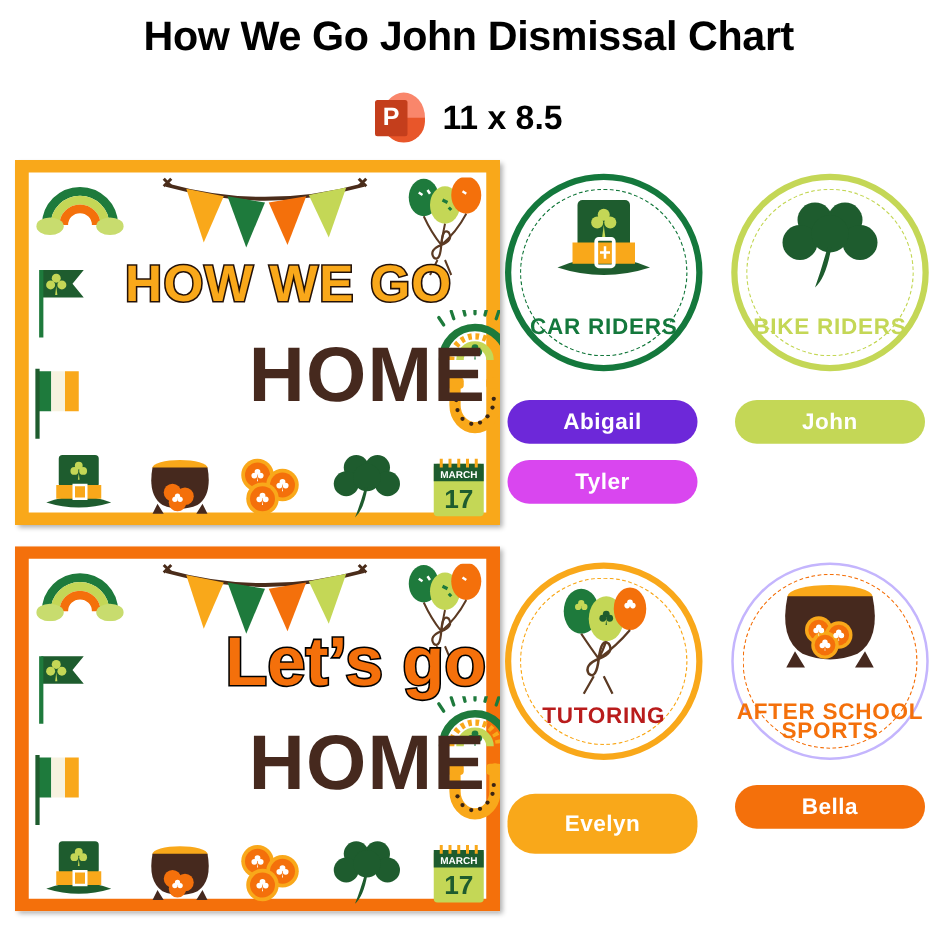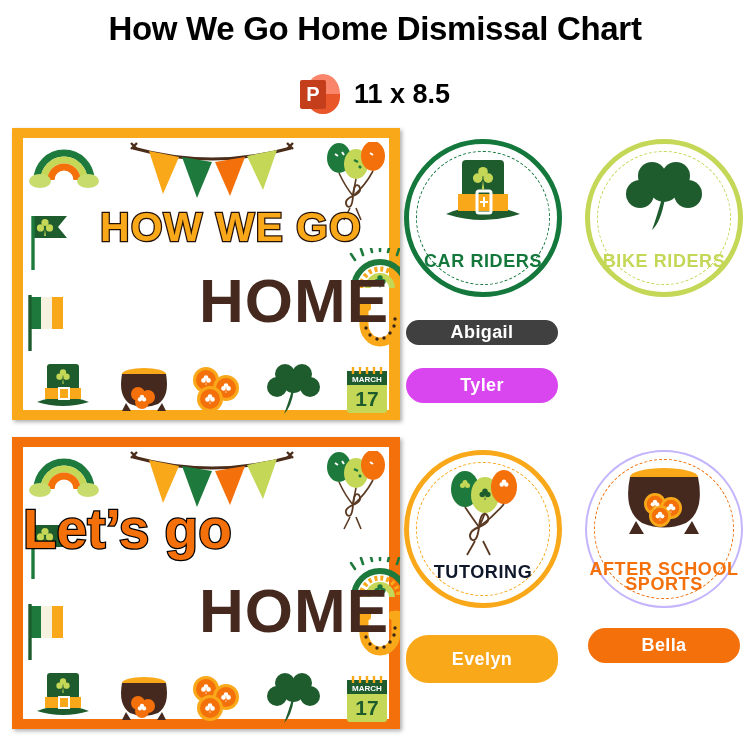--- a/index.html
+++ b/index.html
@@ -52,21 +52,21 @@
 
   .deco{position:absolute;}
 
   .hw{
     position:absolute;left:0;width:100%;text-align:center;
     font-family:"Liberation Sans",sans-serif;font-weight:bold;
     font-size:41px;letter-spacing:1px;color:#F9A81A;
     -webkit-text-stroke:2.5px #231108;paint-order:stroke fill;
   }
   .lets{
-    position:absolute;left:0;width:100%;text-align:left;
+    position:absolute;left:0;width:100%;text-align:right;
     font-family:"Liberation Sans",sans-serif;font-weight:bold;
     font-size:55px;letter-spacing:0px;color:#F4700B;
     -webkit-text-stroke:2.5px #000;paint-order:stroke fill;
   }
   .home{
     position:absolute;left:0;width:100%;text-align:right;
     font-family:"Liberation Sans",sans-serif;font-weight:bold;
     font-size:62px;letter-spacing:1px;color:#46291E;
   }
 
@@ -92,21 +92,21 @@
     position:absolute;border-radius:22px;display:flex;align-items:center;
     justify-content:center;color:#fff;font-family:"Liberation Sans",sans-serif;
     font-weight:bold;font-size:18px;letter-spacing:.4px;
   }
 </style>
 </head>
 <body>
 
 <div class="page">
 
-  <div class="title">How We Go Home Dismissal Chart</div>
+  <div class="title">How We Go John Dismissal Chart</div>
 
   <div class="meta">
     <div class="ppt-icon">
       <div class="circ"></div>
       <div class="circ2"></div>
       <div class="sq">P</div>
     </div>
     <div class="dims">11 x 8.5</div>
   </div>
 
@@ -522,21 +522,21 @@
         <g fill="#fff" transform="translate(61,17) scale(0.45)">
           <circle cx="0" cy="-5" r="5"></circle>
             <circle cx="-5" cy="1" r="5"></circle>
             <circle cx="5" cy="1" r="5"></circle>
         </g>
         <path d="M22 40 Q30 52 36 60 M42 46 Q39 54 36 60 M61 37 Q50 50 36 60" fill="none" stroke="#5B3A23" stroke-width="1.8"></path>
         <path d="M36 60 q-12 5 -8 12 q6 5 8 -12 q2 -17 8 -12 q5 7 -8 12" fill="none" stroke="#5B3A23" stroke-width="2"></path>
         <path d="M32 74 l-8 14 M40 74 l7 14" stroke="#5B3A23" stroke-width="1.8" fill="none"></path>
       </svg>
     </div>
-    <div class="cap" style="color:#0f172a;">TUTORING</div>
+    <div class="cap" style="color:#b91c1c;">TUTORING</div>
   </div>
 
   <div class="badge" style="left:585px;top:450px;width:158px;height:158px;border:2px solid #c4b5fd;">
     <div class="ring2" style="border:1.6px dashed #F4700B;"></div>
     <div class="art" style="top:12px;">
       <svg width="90" height="78" viewBox="0 0 90 78">
         <ellipse cx="45" cy="13" rx="34" ry="9" fill="#F9A81A"></ellipse>
         <path d="M11 13 q-7 34 12 46 q22 9 44 0 q19 -12 12 -46 z" fill="#46291E"></path>
         <path d="M17 57 l-7 13 h15z M73 57 l7 13 h-15z" fill="#46291E"></path>
         <circle cx="36" cy="40" r="11" fill="#F9A81A"></circle>
@@ -566,20 +566,21 @@
             </g>
         </g>
       </svg>
     </div>
     <div class="cap two" style="color:#F4700B;">
       <div>AFTER SCHOOL</div>
       <div>SPORTS</div>
     </div>
   </div>
 
-  <div class="pill" style="left:406px;top:320px;width:152px;height:25px;background:#404040;">Abigail</div>
+  <div class="pill" style="left:406px;top:320px;width:152px;height:35px;background:#6d28d9;">Abigail</div>
   <div class="pill" style="left:406px;top:368px;width:152px;height:35px;background:#d946ef;">Tyler</div>
 
+  <div class="pill" style="left:588px;top:320px;width:152px;height:35px;background:#C4D756;">John</div>
 
   <div class="pill" style="left:406px;top:635px;width:152px;height:48px;background:#F9A81A;">Evelyn</div>
   <div class="pill" style="left:588px;top:628px;width:152px;height:35px;background:#F4700B;text-align:center;">Bella</div>
 
 </div>
 
 </body></html>

